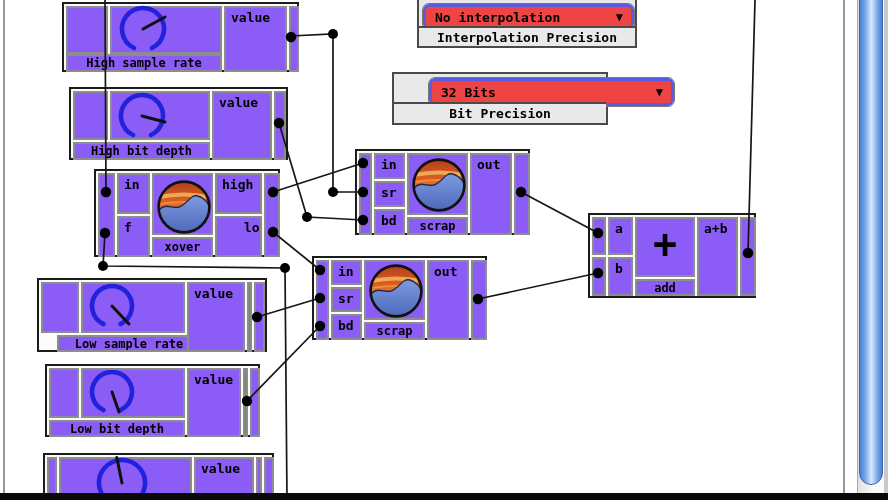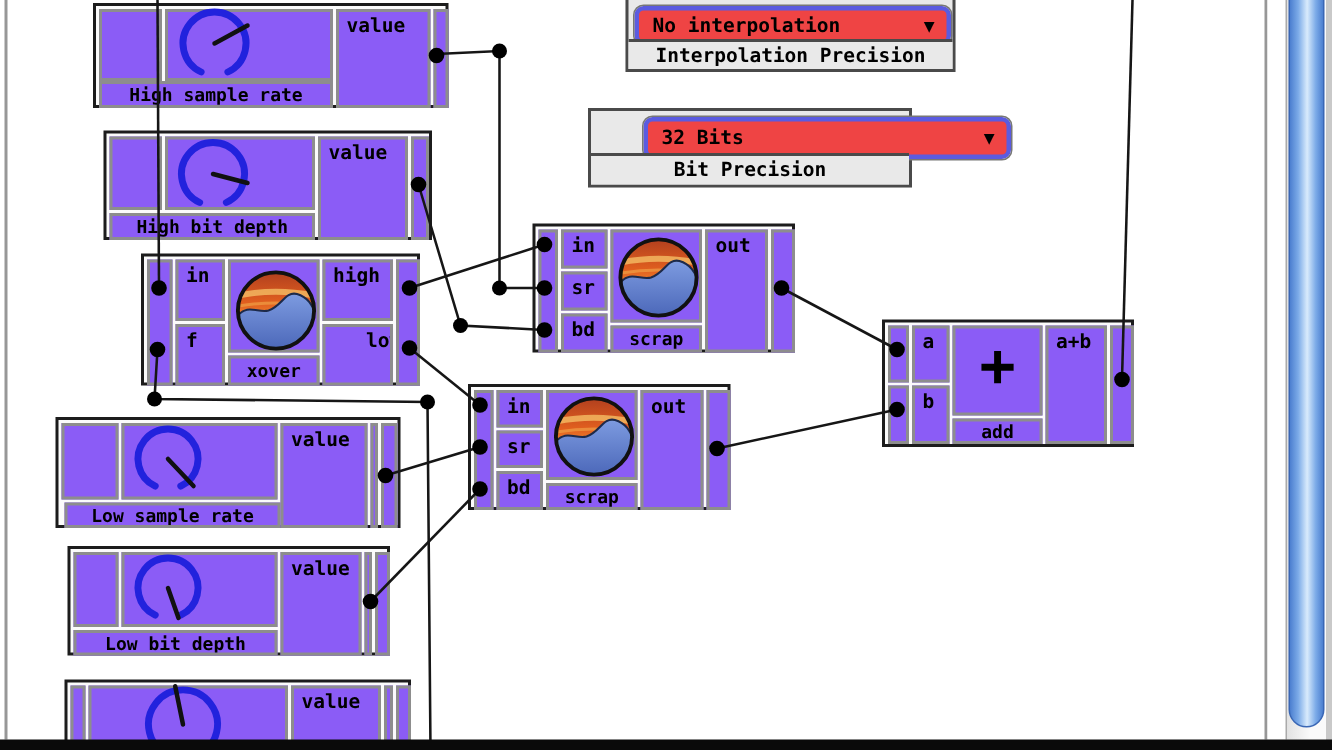--- a/index.html
+++ b/index.html
@@ -151,21 +151,21 @@
   <div class="cell vcell" style="left:18px;top:42px;width:25px;height:39px;">b</div>
   <div class="cell plus" style="left:45px;top:2px;width:60px;height:60px;">+</div>
   <div class="cell lbl" style="left:45px;top:64px;width:60px;height:17px;">add</div>
   <div class="cell vcell" style="left:107px;top:2px;width:41px;height:79px;">a+b</div>
   <div class="cell" style="left:150px;top:2px;width:16px;height:79px;"></div>
 </div>
 
 <div class="node" style="left:37px;top:278px;width:230px;height:74px;">
   <div class="cell" style="left:2px;top:2px;width:38px;height:51px;"></div>
   <div class="cell" style="left:42px;top:2px;width:104px;height:51px;"></div>
-  <div class="cell lbl" style="left:4px;top:55px;width:144px;height:17px;">Low sample rate</div>
+  <div class="cell lbl" style="left:18px;top:55px;width:144px;height:17px;">Low sample rate</div>
   <div class="cell vcell" style="left:148px;top:2px;width:58px;height:70px;">value</div>
   <div class="cell" style="left:208px;top:2px;width:5px;height:70px;"></div>
   <div class="cell" style="left:215px;top:2px;width:11px;height:70px;"></div>
   <svg class="knob" width="54" height="54" style="left:46px;top:-1px;">
     <path d="M18.5 45.1 A20 20 0 1 1 35.5 45.1" fill="none" style="stroke:var(--knob-accent)" stroke-width="4.6" stroke-linecap="round"></path>
     <line x1="27" y1="27" x2="44" y2="45" stroke="#111" stroke-width="3" stroke-linecap="round"></line>
   </svg>
 </div>
 
 <div class="node" style="left:45px;top:364px;width:215px;height:73px;">

